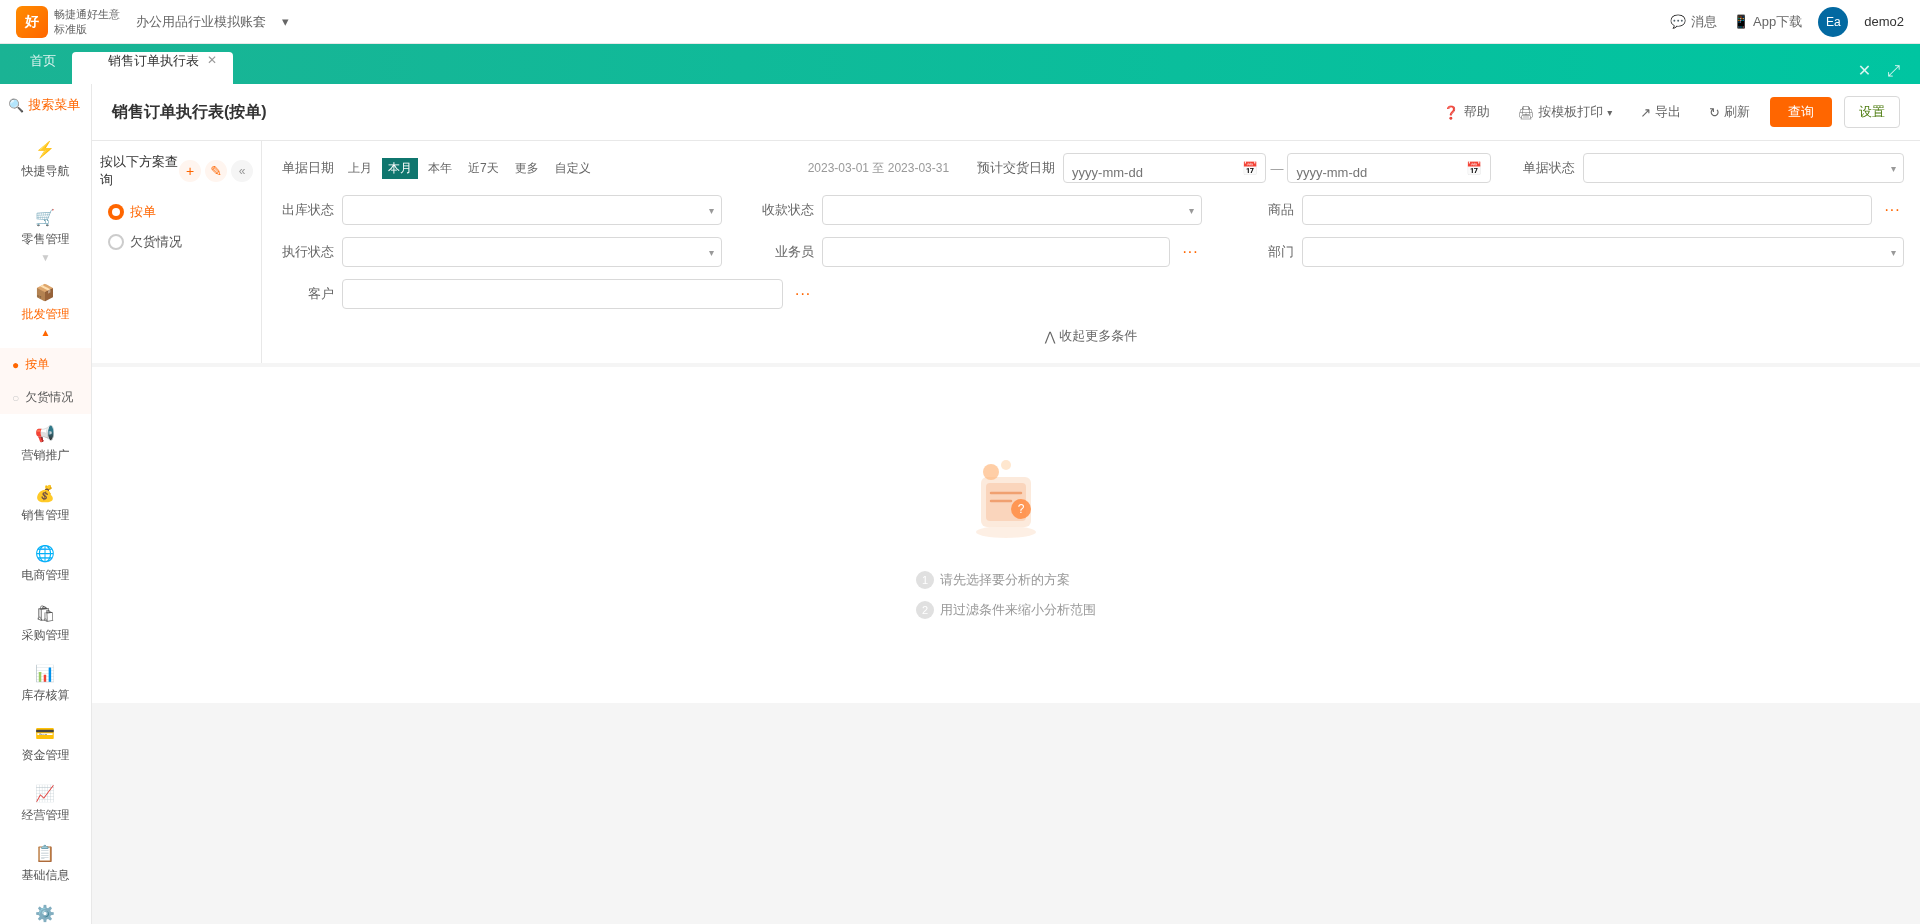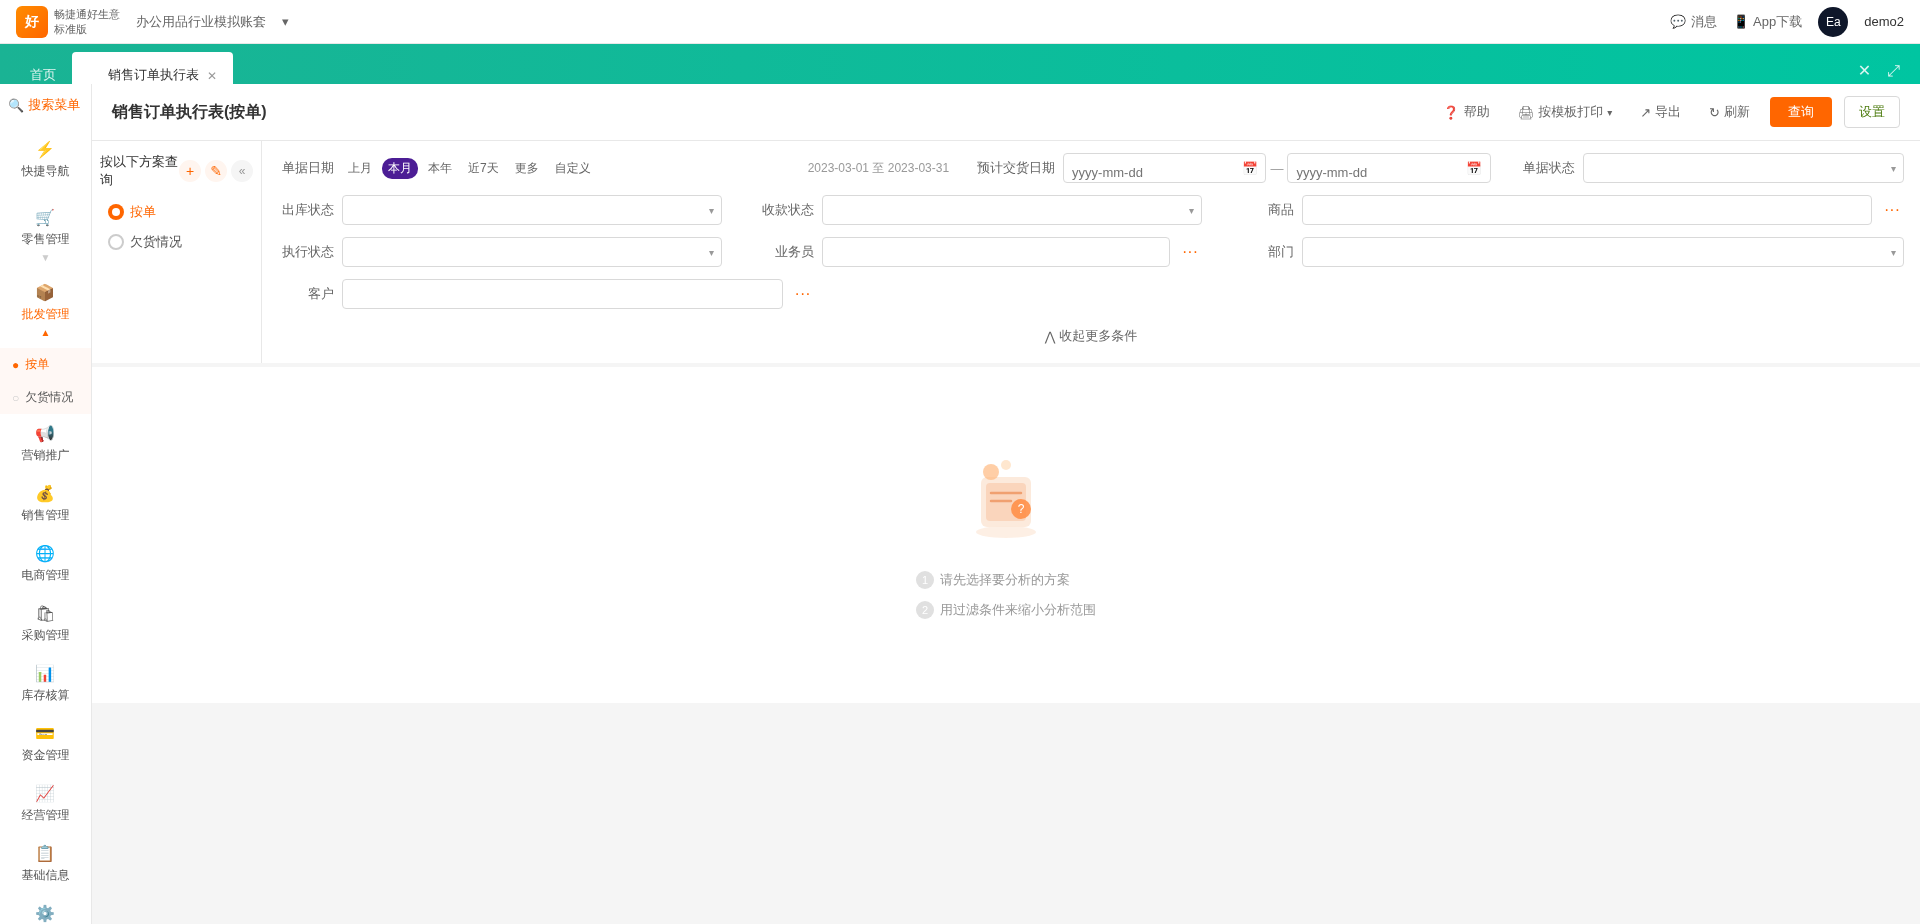--- a/index.html
+++ b/index.html
@@ -17,38 +17,38 @@
       flex-shrink: 0;
       z-index: 10;
     }
     .top-bar-left { display: flex; align-items: center; gap: 8px; }
     .logo-box { display: flex; align-items: center; gap: 6px; }
     .logo-icon { width: 32px; height: 32px; background: linear-gradient(135deg, #ff8c00, #ff6600); border-radius: 6px; display: flex; align-items: center; justify-content: center; color: #fff; font-size: 14px; font-weight: bold; }
     .logo-text { font-size: 11px; color: #666; line-height: 1.3; }
     .app-selector { display: flex; align-items: center; gap: 16px; color: #666; font-size: 13px; cursor: pointer; padding: 4px 8px; border-radius: 4px; }
     .top-bar-right { display: flex; align-items: center; gap: 16px; }
     .top-bar-action { display: flex; align-items: center; gap: 4px; color: #666; font-size: 13px; cursor: pointer; }
-    .avatar { width: 30px; height: 30px; border-radius: 50%; background: #0f172a; display: flex; align-items: center; justify-content: center; color: #fff; font-size: 12px; overflow: hidden; }
+    .avatar { width: 30px; height: 30px; border-radius: 50%; background: #0369a1; display: flex; align-items: center; justify-content: center; color: #fff; font-size: 12px; overflow: hidden; }
     .user-name { color: #333; font-size: 13px; cursor: pointer; }
 
     
     .tab-bar {
       height: 40px;
       background: linear-gradient(90deg, #1ab394, #00c5a1);
       display: flex;
       align-items: flex-end;
       padding: 0 16px;
       flex-shrink: 0;
       gap: 2px;
     }
     .tab-item {
       height: 32px;
       padding: 0 14px;
       display: flex;
-      align-items: flex-end;
+      align-items: flex-start;
       gap: 6px;
       border-radius: 4px 4px 0 0;
       cursor: pointer;
       font-size: 13px;
       color: rgba(255,255,255,0.85);
       transition: background 0.2s;
     }
     .tab-item.home { background: transparent; }
     .tab-item.active { background: #fff; color: #333; padding-left: 36px; }
     .tab-close { font-size: 12px; color: #999; cursor: pointer; padding: 1px 2px; border-radius: 2px; }
@@ -176,21 +176,21 @@
     .date-range { display: flex; align-items: center; gap: 4px; flex: 1; }
     .date-input-wrap { position: relative; flex: 1; }
     .date-input-wrap input {
       width: 100%; height: 30px; border: 1px solid #d9d9d9; border-radius: 4px;
       padding: 8px 28px 0 8px; font-size: 13px; color: #999; outline: none;
     }
     .date-icon { position: absolute; right: 8px; top: 50%; transform: translateY(-50%); color: #ff6600; font-size: 13px; pointer-events: none; }
     .date-sep { color: #999; font-size: 13px; }
     .date-tabs { display: flex; align-items: center; gap: 4px; }
     .date-tab { font-size: 12px; color: #666; cursor: pointer; padding: 2px 6px; border-radius: 3px; }
-    .date-tab.active { background: #4c1d95; color: #fff; border-radius: 10px; }
+    .date-tab.active { background: #0f766e; color: #fff; border-radius: 0; }
     .more-dot-btn { color: #ff6600; font-size: 16px; cursor: pointer; padding: 0 4px; }
     .collapse-filter-btn {
       display: flex; align-items: center; justify-content: center;
       gap: 4px; margin-top: 4px; color: #666; font-size: 13px;
       cursor: pointer; padding: 6px;
     }
 
     
     .empty-state {
       display: flex;

